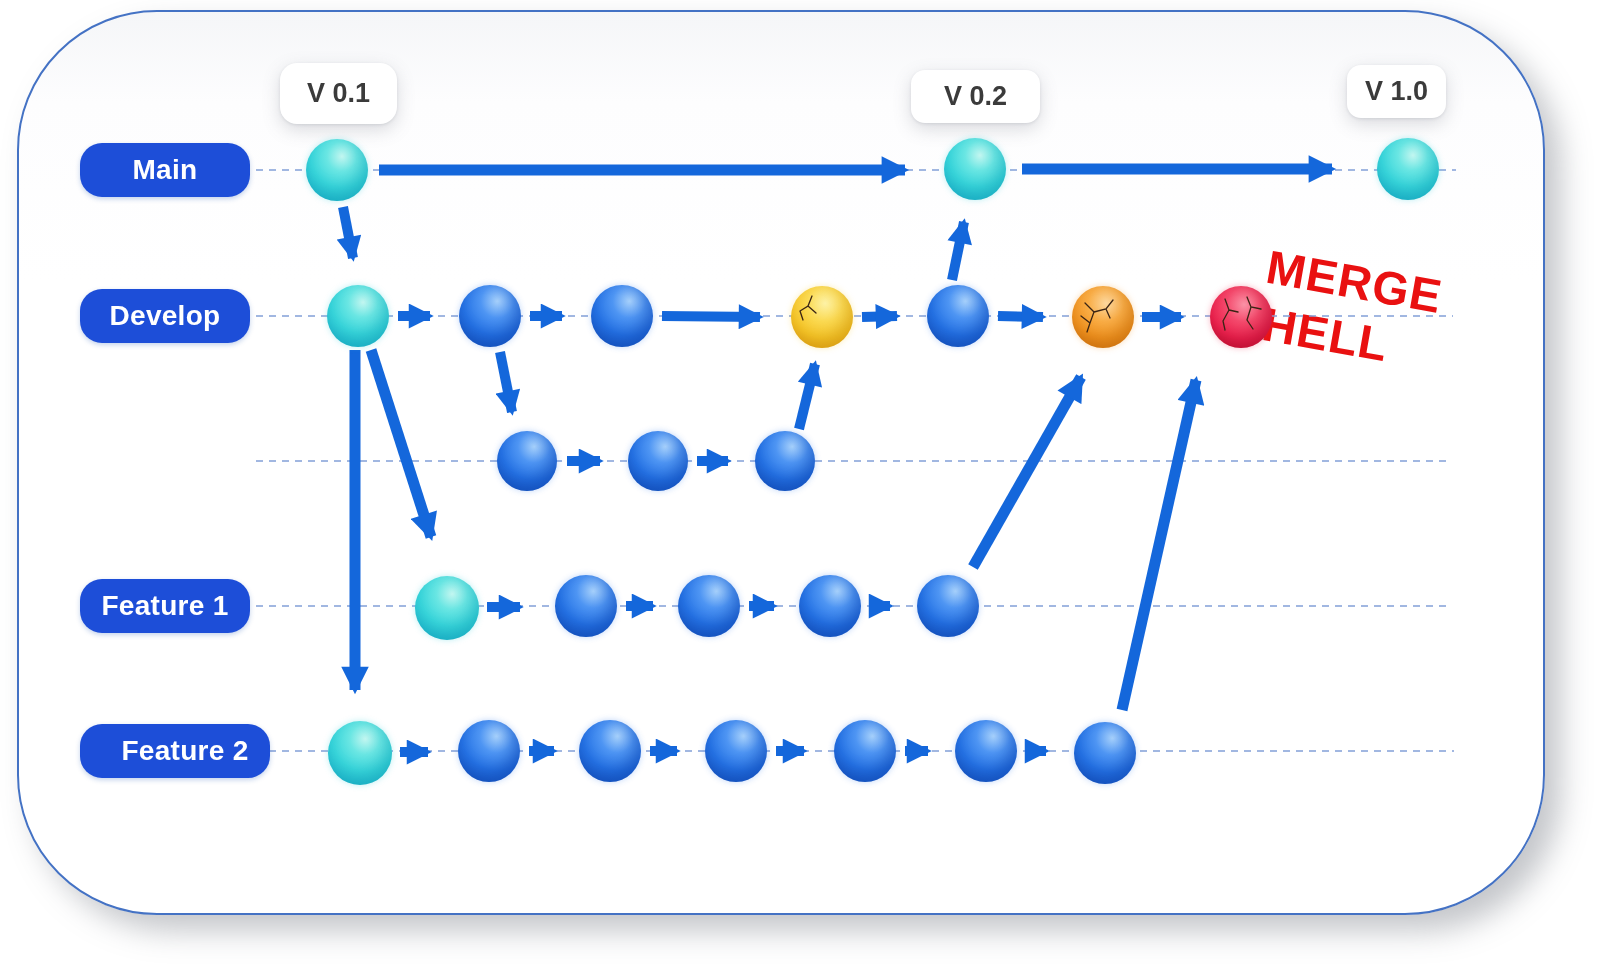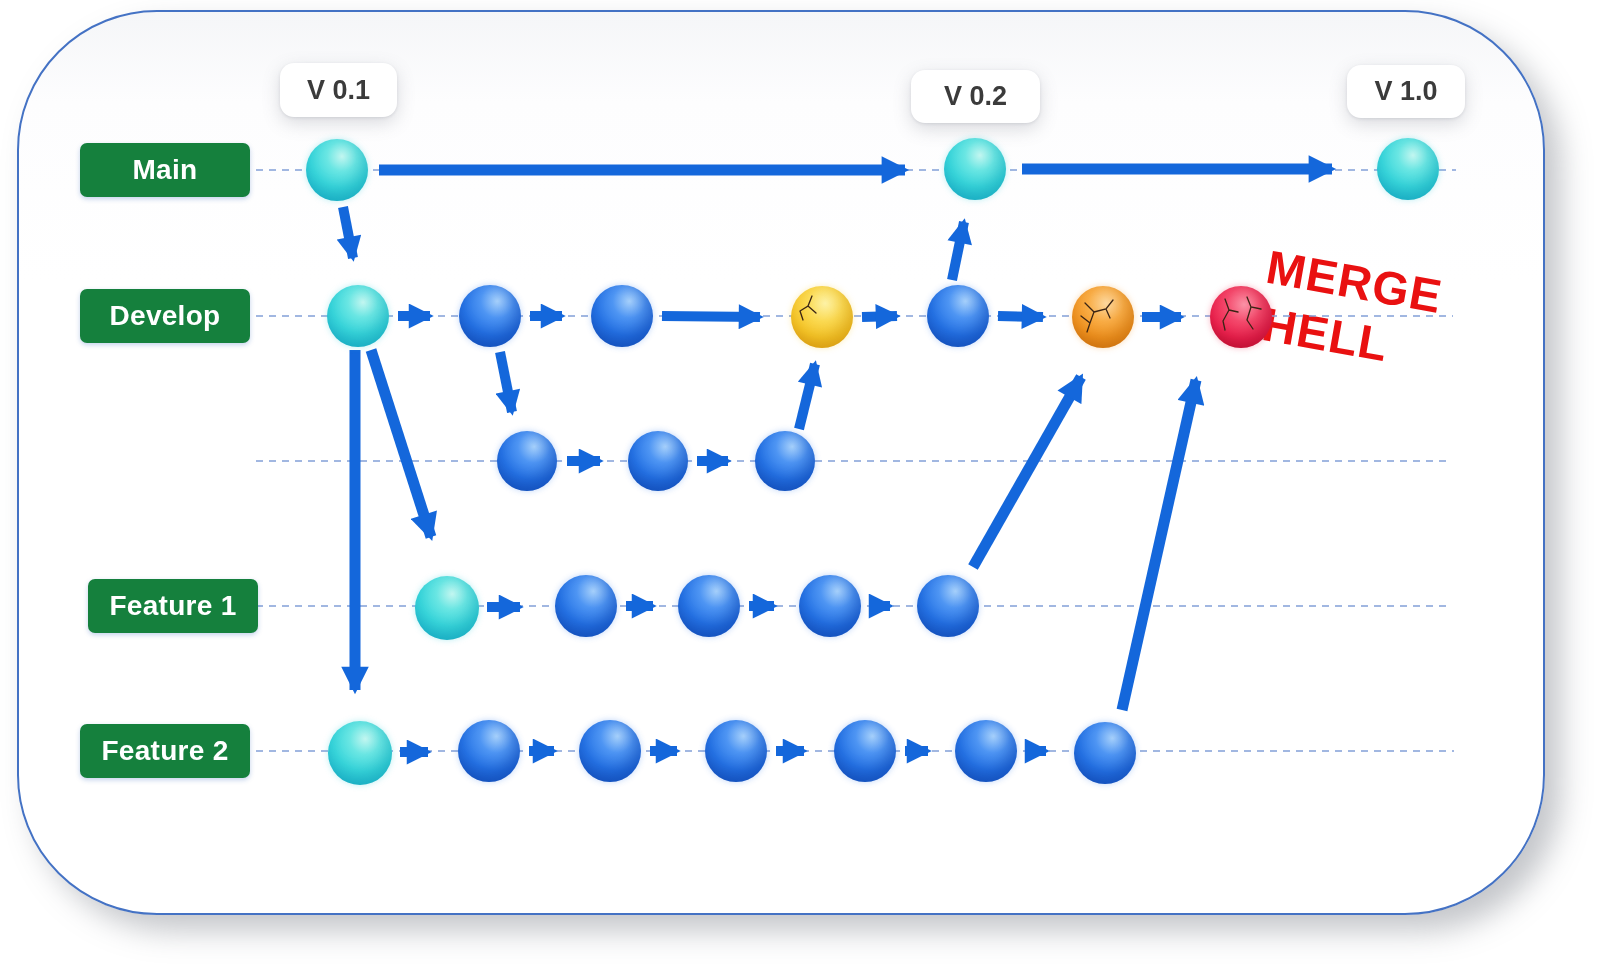--- a/index.html
+++ b/index.html
@@ -11,21 +11,21 @@
     border:2.5px solid #4472C4; border-radius:140px;
     background:linear-gradient(180deg,#f5f6f8 0%,#fdfdfe 10%,#ffffff 30%,#ffffff 100%);
     box-shadow:16px 16px 30px rgba(125,128,138,0.45);
   }
 
   #canvas { position:absolute; left:0; top:0; width:1601px; height:964px; }
   #wires { position:absolute; left:0; top:0; }
 
   .branch-pill {
     position:absolute; left:80px; width:170px; height:54px;
-    background:#15803d; border-radius:7px;
+    background:#1d4ed8; border-radius:22px;
     display:flex; align-items:center; justify-content:center;
     color:#ffffff; font-size:28px; font-weight:bold; letter-spacing:0.3px;
     box-shadow:0 2px 5px rgba(20,80,180,0.25);
   }
 
   .version-tag {
     position:absolute; background:#ffffff; border-radius:14px;
     display:flex; align-items:center; justify-content:center;
     color:#3B3B3B; font-size:27px; font-weight:bold;
     box-shadow:0 6px 18px rgba(90,95,110,0.22), 0 1px 3px rgba(90,95,110,0.15);
@@ -107,25 +107,25 @@
         <line x1="400" y1="752" x2="428" y2="752" stroke="#1467DB" stroke-width="10" marker-end="url(#ah)"></line>
         <line x1="529" y1="751" x2="554" y2="751" stroke="#1467DB" stroke-width="10" marker-end="url(#ah)"></line>
         <line x1="650" y1="751" x2="677" y2="751" stroke="#1467DB" stroke-width="10" marker-end="url(#ah)"></line>
         <line x1="776" y1="751" x2="804" y2="751" stroke="#1467DB" stroke-width="10" marker-end="url(#ah)"></line>
         <line x1="905" y1="751" x2="928" y2="751" stroke="#1467DB" stroke-width="10" marker-end="url(#ah)"></line>
         <line x1="1026" y1="751" x2="1046" y2="751" stroke="#1467DB" stroke-width="10" marker-end="url(#ah)"></line>
         <line x1="1122" y1="710" x2="1196" y2="380" stroke="#1467DB" stroke-width="11" marker-end="url(#ah)"></line>
       </svg>
       <div class="branch-pill" style="top: 143px;">Main</div>
       <div class="branch-pill" style="top: 289px;">Develop</div>
-      <div class="branch-pill" style="top: 579px; margin-left: 8px;">Feature 1</div>
-      <div class="branch-pill" style="top: 724px;">Feature 2</div>
-      <div class="version-tag" style="left: 280px; top: 63px; width: 117px; height: 54px;">V 0.1</div>
+      <div class="branch-pill" style="top: 579px;">Feature 1</div>
+      <div class="branch-pill" style="top: 724px; padding-left: 20px;">Feature 2</div>
+      <div class="version-tag" style="left: 280px; top: 63px; width: 117px; height: 61px; border-radius: 17px;">V 0.1</div>
       <div class="version-tag" style="left: 911px; top: 70px; width: 129px; height: 53px;">V 0.2</div>
-      <div class="version-tag" style="left: 1347px; top: 65px; width: 118px; height: 53px;">V 1.0</div>
+      <div class="version-tag" style="left: 1347px; top: 65px; width: 99px; height: 53px;">V 1.0</div>
       <div class="node cyan" style="left: 306px; top: 139px; width: 62px; height: 62px;"></div>
       <div class="node cyan" style="left: 944px; top: 138px; width: 62px; height: 62px;"></div>
       <div class="node cyan" style="left: 1377px; top: 138px; width: 62px; height: 62px;"></div>
       <div class="node cyan" style="left: 327px; top: 285px; width: 62px; height: 62px;"></div>
       <div class="node blue" style="left: 459px; top: 285px; width: 62px; height: 62px;"></div>
       <div class="node blue" style="left: 591px; top: 285px; width: 62px; height: 62px;"></div>
       <div class="node yellow-cracked" style="left: 791px; top: 286px; width: 62px; height: 62px;">
         <svg width="62" height="62" viewBox="0 0 62 62">
           <path d="M21,10 L17,20 L9,25 M17,20 L25,27 M9,25 L12,34" fill="none" stroke="#3a2414" stroke-width="1.3" stroke-linecap="round"></path>
         </svg>

